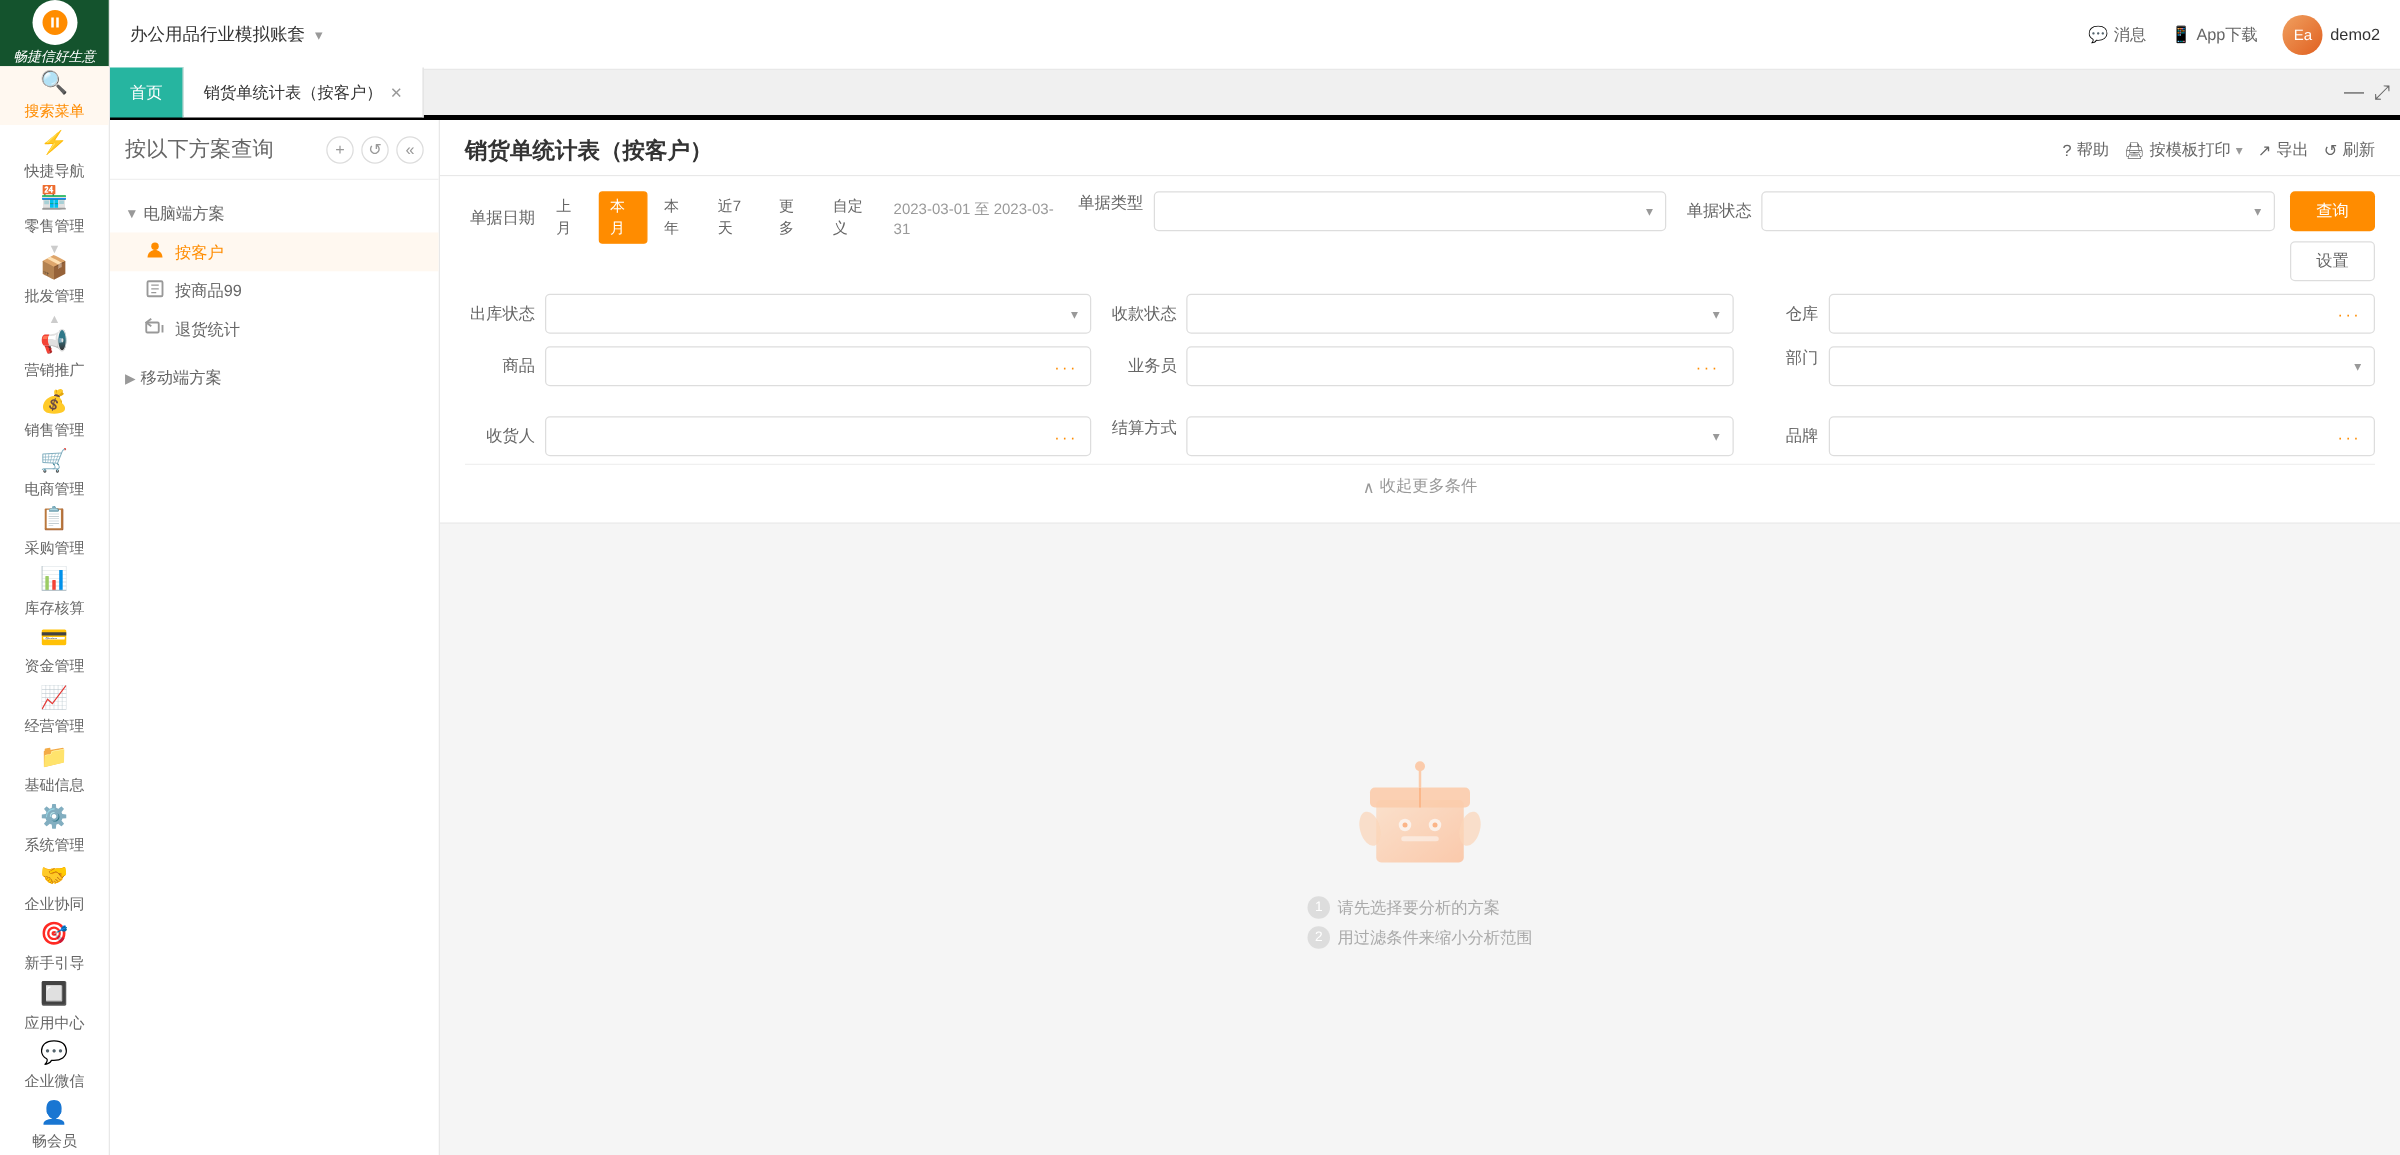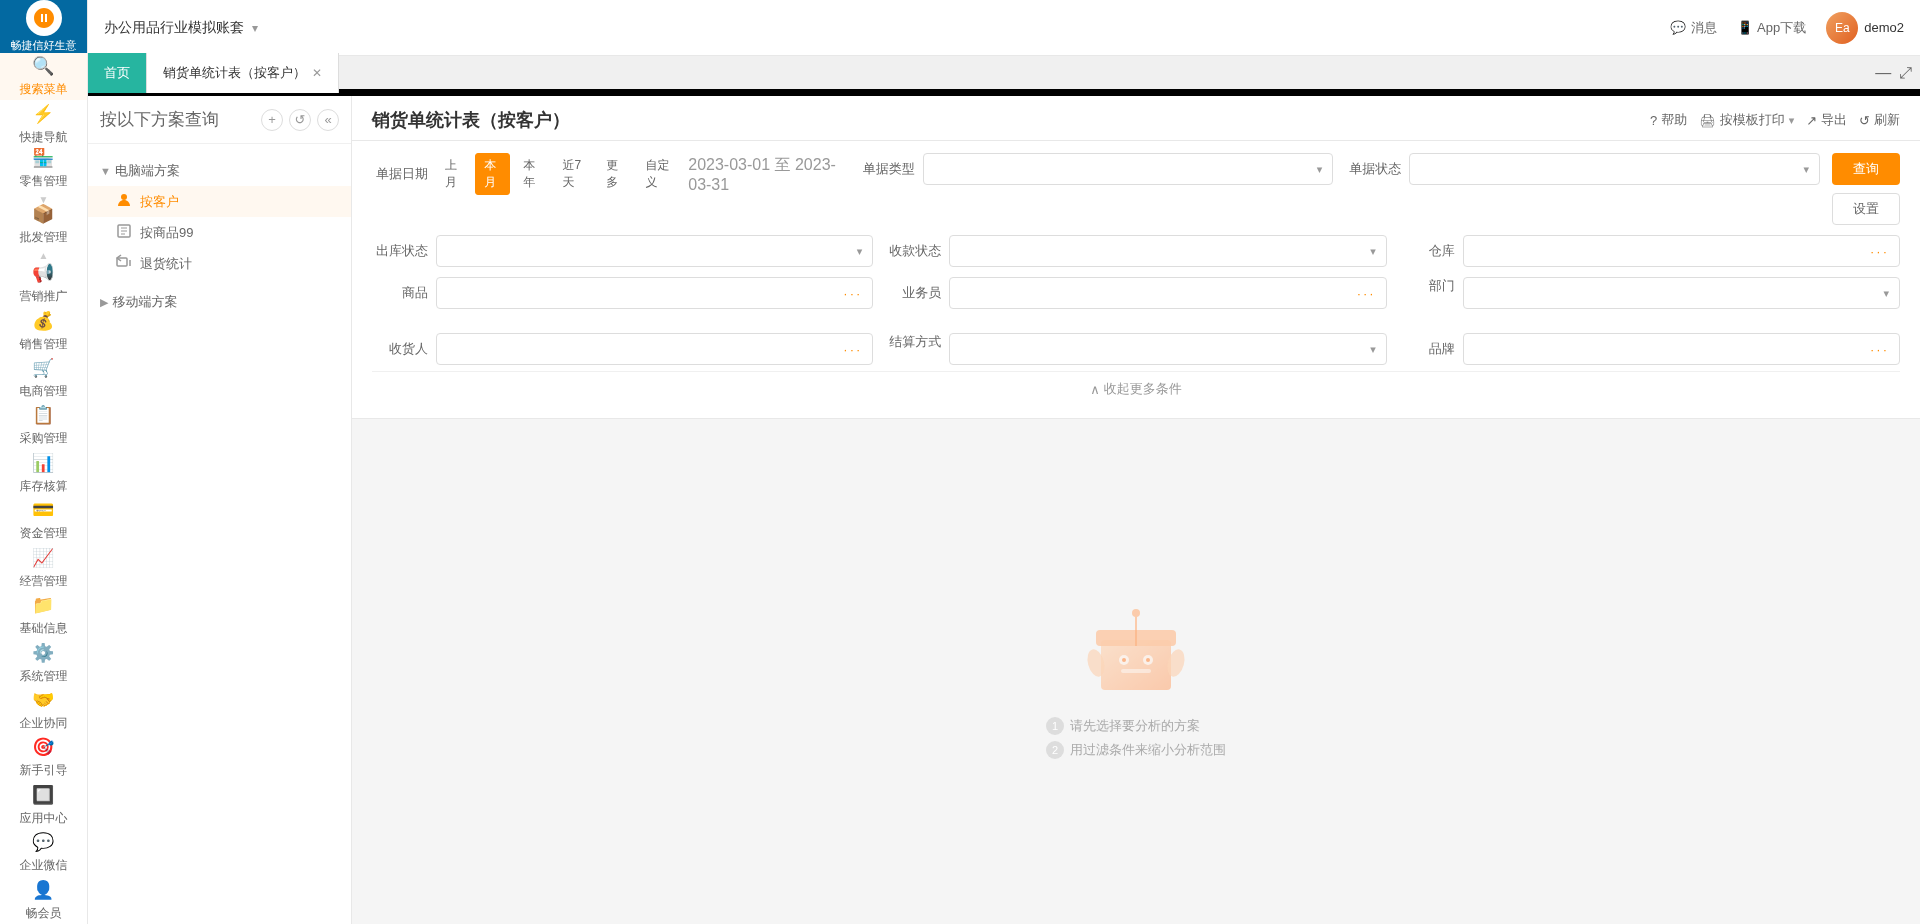--- a/index.html
+++ b/index.html
@@ -1,41 +1,41 @@
 <!DOCTYPE html>
 <html><head>
   <meta charset="utf-8">
   <style>
     * { box-sizing: border-box; margin: 0; padding: 0; }
     body { font-family: 'Microsoft YaHei', Arial, sans-serif; font-size: 13px; background: #f5f5f5; color: #333; display: flex; height: 924px; overflow: hidden; }
 
     
     .sidebar { width: 88px; background: #fff; display: flex; flex-direction: column; border-right: 1px solid #e8e8e8; flex-shrink: 0; }
-    .sidebar-logo { height: 56px; background: #0369a1; display: flex; flex-direction: column; align-items: center; justify-content: center; cursor: pointer; }
+    .sidebar-logo { height: 56px; background: #14532d; display: flex; flex-direction: column; align-items: center; justify-content: center; cursor: pointer; font-style: italic; }
     .sidebar-logo .logo-icon { width: 36px; height: 36px; background: #fff; border-radius: 50%; display: flex; align-items: center; justify-content: center; }
     .sidebar-logo .logo-icon svg { width: 24px; height: 24px; }
     .sidebar-logo .logo-text { color: #fff; font-size: 11px; margin-top: 2px; }
     .sidebar-item { height: 56px; display: flex; flex-direction: column; align-items: center; justify-content: center; cursor: pointer; color: #666; font-size: 12px; gap: 4px; border-bottom: none; }
     .sidebar-item .si-icon { font-size: 18px; }
     .sidebar-search { background: #fff8f0; color: #ff8c00; font-size: 12px; }
 
     
     .main { flex: 1; display: flex; flex-direction: column; overflow: hidden; }
 
     
     .topbar { height: 56px; background: #fff; display: flex; align-items: center; justify-content: space-between; padding: 0 16px; border-bottom: 1px solid #e8e8e8; flex-shrink: 0; }
     .topbar-left { display: flex; align-items: center; gap: 8px; }
     .topbar-title { font-size: 14px; color: #333; }
     .topbar-dropdown { cursor: pointer; color: #999; font-size: 12px; }
     .topbar-right { display: flex; align-items: center; gap: 20px; }
     .topbar-action { display: flex; align-items: center; gap: 4px; cursor: pointer; color: #666; font-size: 13px; }
     .user-avatar { width: 32px; height: 32px; border-radius: 50%; background: linear-gradient(135deg, #f0a060, #e06020); display: flex; align-items: center; justify-content: center; color: #fff; font-size: 12px; cursor: pointer; }
 
     
-    .tabbar { height: 40px; background: #f0f0f0; display: flex; align-items: center; padding: 0 0; border-bottom: 7px solid #000000; flex-shrink: 0; }
+    .tabbar { height: 40px; background: #f0f0f0; display: flex; align-items: center; padding: 0 0; border-bottom: 4px solid #000000; flex-shrink: 0; }
     .tab { height: 40px; display: flex; align-items: center; padding: 0 16px; cursor: pointer; font-size: 13px; color: #666; border-right: 1px solid #ddd; gap: 6px; }
     .tab.active { background: #fff; color: #333; font-weight: 500; }
     .tab.home { background: #26b5a0; color: #fff; }
     .tab-close { font-size: 12px; color: #999; cursor: pointer; }
     .tabbar-actions { margin-left: auto; display: flex; align-items: center; padding-right: 8px; gap: 8px; }
     .tabbar-btn { cursor: pointer; color: #666; font-size: 16px; }
 
     
     .content { flex: 1; display: flex; overflow: hidden; }
 
@@ -58,21 +58,21 @@
     .right-content { flex: 1; display: flex; flex-direction: column; overflow: hidden; background: #f5f5f5; }
     .page-header { background: #fff; padding: 12px 20px 8px; border-bottom: 1px solid #e8e8e8; display: flex; align-items: center; justify-content: space-between; }
     .page-title { font-size: 18px; font-weight: 600; color: #333; }
     .page-header-actions { display: flex; align-items: center; gap: 12px; }
     .header-action-btn { display: flex; align-items: center; gap: 4px; cursor: pointer; color: #666; font-size: 13px; }
 
     
     .filter-area { background: #fff; padding: 12px 20px; border-bottom: 1px solid #e8e8e8; }
     .date-chip { padding: 3px 8px; border-radius: 3px; cursor: pointer; font-size: 12px; color: #666; border: 1px solid transparent; }
     .date-chip.active { background: #ff8c00; color: #fff; border-color: #ff8c00; }
-    .date-range { font-size: 16px; color: #999; }
+    .date-range { font-size: 12px; color: #999; }
 
     .collapse-bar { display: flex; align-items: center; justify-content: center; padding: 8px; cursor: pointer; color: #999; font-size: 13px; gap: 4px; background: #fff; border-top: 1px solid #f0f0f0; }
 
     
     .query-btn { height: 32px; padding: 0 20px; background: #ff8c00; color: #fff; border: none; border-radius: 4px; cursor: pointer; font-size: 13px; }
     .settings-btn { height: 32px; padding: 0 20px; background: #fff; color: #666; border: 1px solid #ddd; border-radius: 4px; cursor: pointer; font-size: 13px; margin-top: 4px; }
     .btn-group { display: flex; flex-direction: column; gap: 4px; flex-shrink: 0; }
 
     
     .empty-state { flex: 1; display: flex; flex-direction: column; align-items: center; justify-content: center; color: #999; gap: 12px; }
@@ -306,21 +306,21 @@
             <div style="display:flex;align-items:center;gap:4px;">
               <div class="date-chip">上月</div>
               <div class="date-chip active">本月</div>
               <div class="date-chip">本年</div>
               <div class="date-chip">近7天</div>
               <div class="date-chip">更多</div>
               <div class="date-chip">自定义</div>
             </div>
             <span class="date-range">2023-03-01 至 2023-03-31</span>
           </div>
-          <div style="display:flex;align-items:center;gap:8px;flex:1;">
+          <div style="display:flex;align-items:flex-start;gap:8px;flex:1;">
             <span class="fgc-label">单据类型</span>
             <div class="fgc-input" style="flex:1;">
               <span></span>
               <span class="dropdown-arrow">▾</span>
             </div>
           </div>
           <div style="display:flex;align-items:center;gap:8px;flex:1;">
             <span class="fgc-label">单据状态</span>
             <div class="fgc-input" style="flex:1;">
               <span></span>

